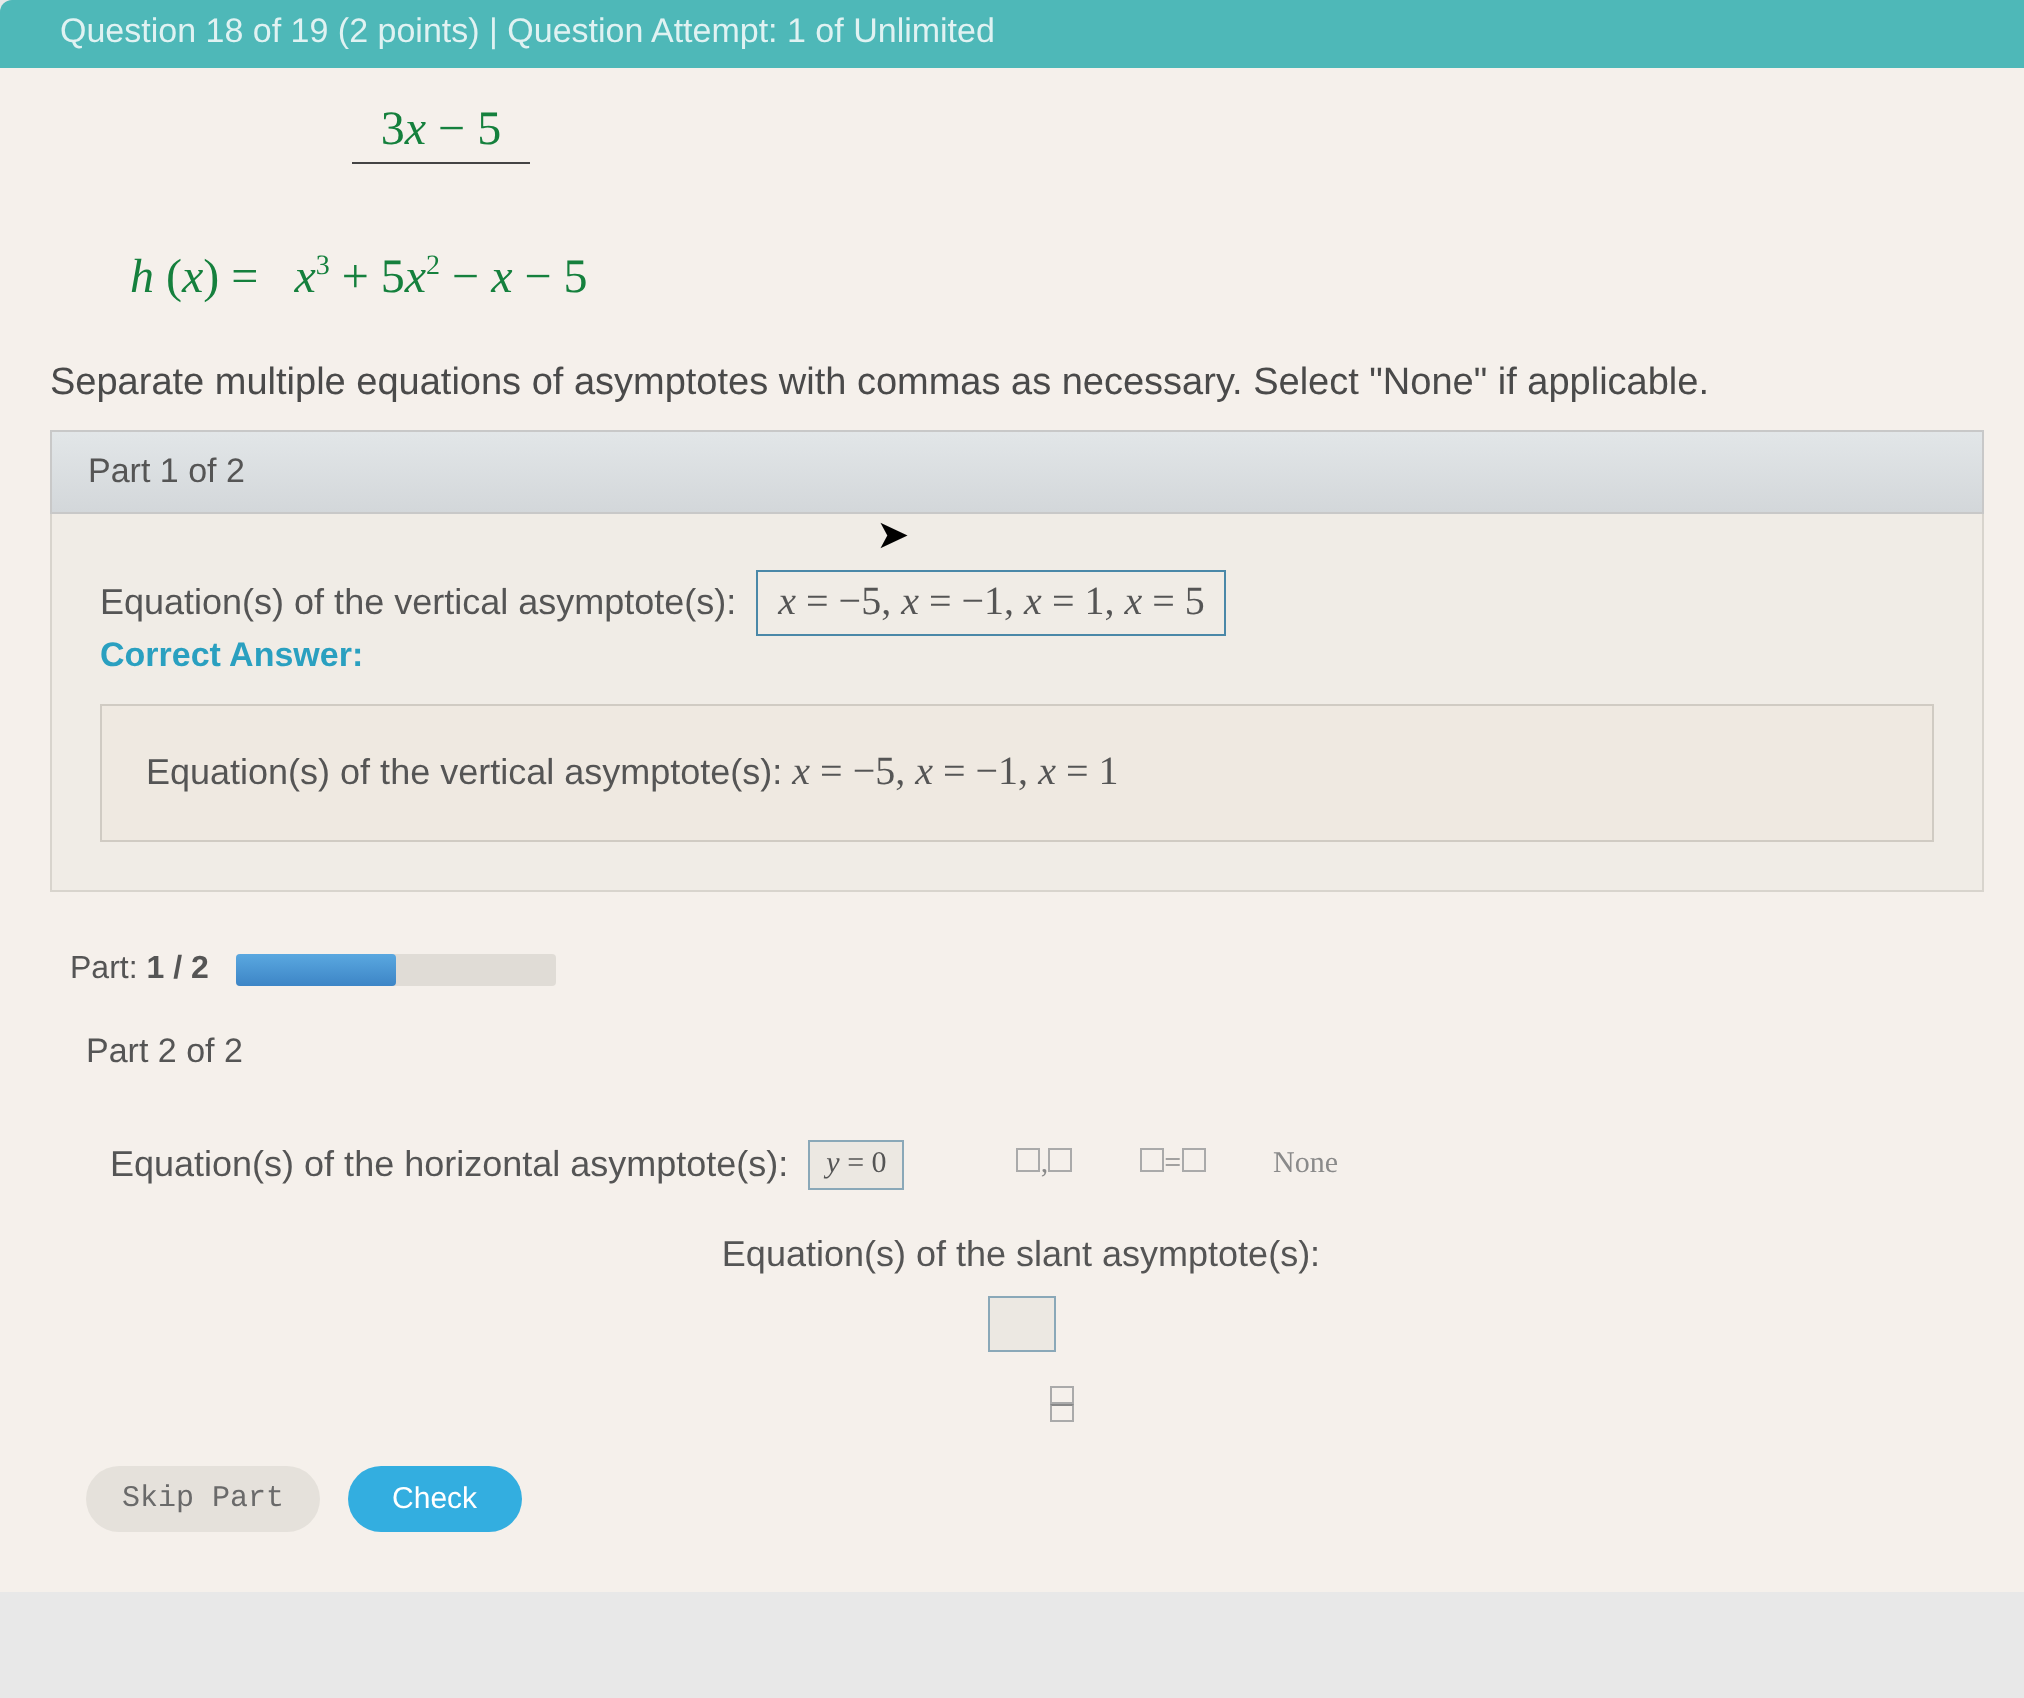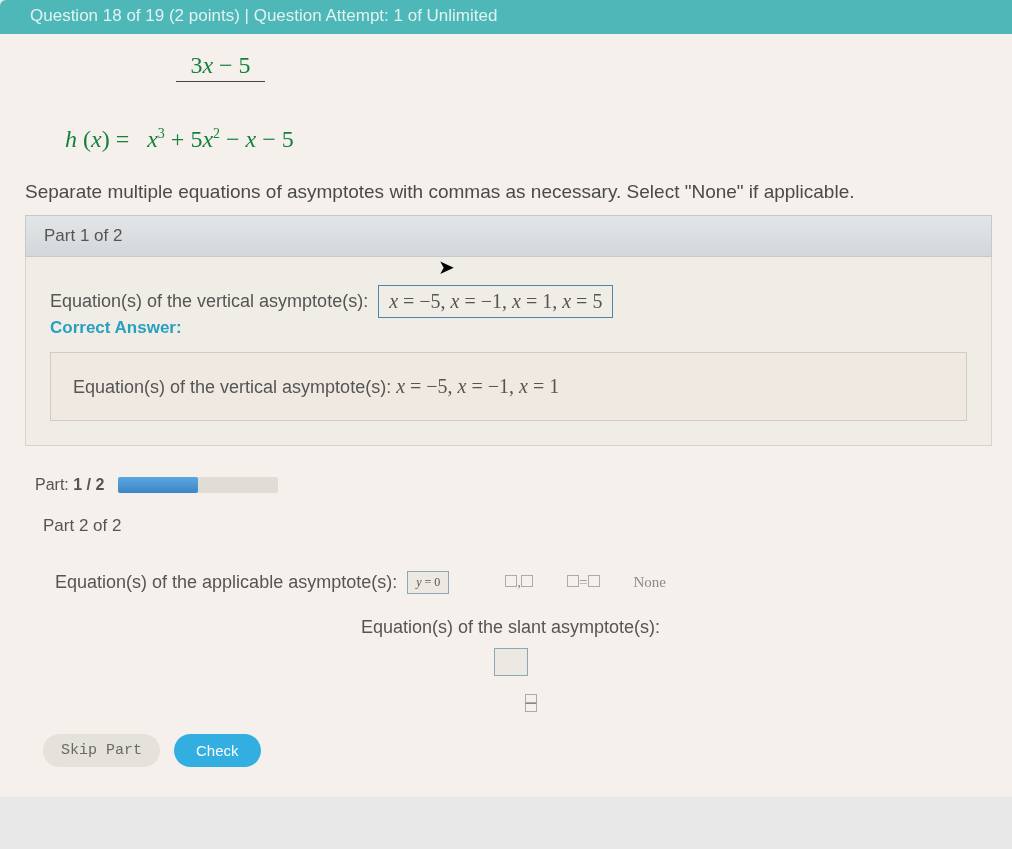--- a/index.html
+++ b/index.html
@@ -119,21 +119,21 @@
     padding: 8px 18px;
     margin-top: 6px;
   }
   .part2-body {
     padding: 26px 26px 8px 30px;
   }
   .inbox {
     border: 1.5px solid #8aa8b8;
     padding: 3px 8px;
     font-family: "Times New Roman", serif;
-    font-size: 12px;
+    font-size: 15px;
     background: #ece8e2;
   }
   .inbox-empty {
     border: 1.5px solid #8aa8b8;
     display:inline-block;
     width: 34px; height: 28px;
     background: #ece8e2;
     vertical-align: middle;
   }
   .palette {
@@ -224,21 +224,21 @@
   <div class="part-prog">
     <span><span>Part:</span> <strong>1 / 2</strong></span>
     <div class="progbar">
       <div class="progfill" style="width:50%"></div>
     </div>
   </div>
 
   <div class="part2-hdr">Part 2 of 2</div>
   <div class="part2-body">
     <div class="eq-line">
-      <span>Equation(s) of the applicable asymptote(s):</span>
+      <span>Equation(s) of the horizontal asymptote(s):</span>
       <span class="inbox"><span class="math-it">y</span> = 0</span>
       <span class="palette">
         <span class="pal-item"><span class="smallbox"></span>,<span class="smallbox"></span></span>
         <span class="pal-item"><span class="smallbox"></span>=<span class="smallbox"></span></span>
         <span class="pal-item">None</span>
       </span>
     </div>
     <div class="eq-line low-row">
       <span>Equation(s) of the slant asymptote(s):</span>
       <span class="inbox-empty"></span>

